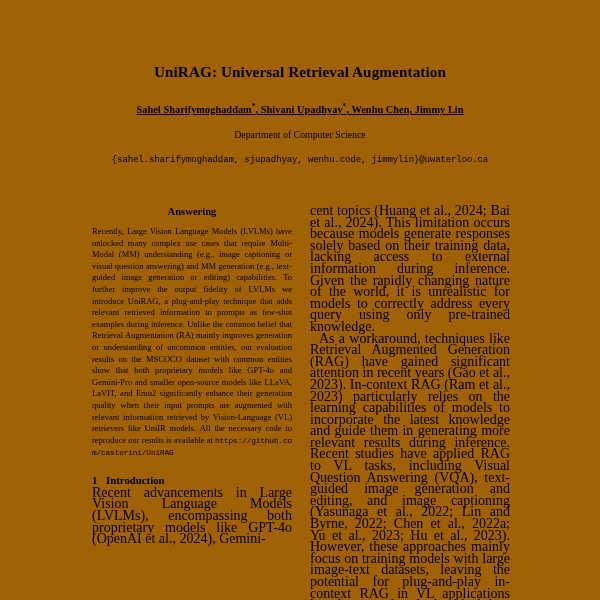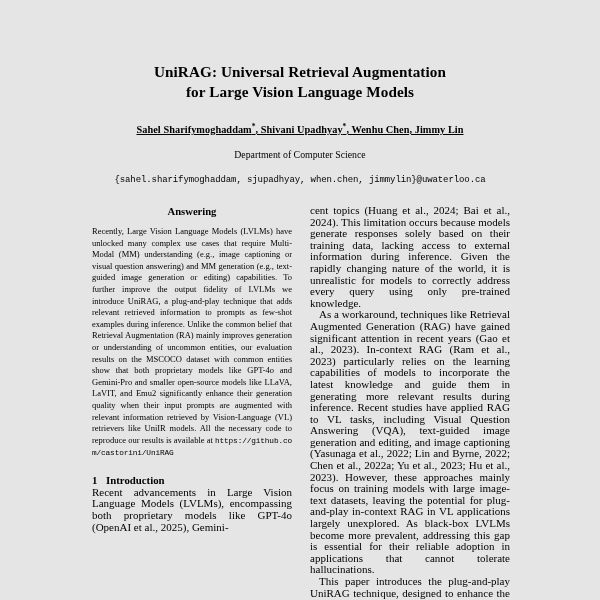--- a/index.html
+++ b/index.html
@@ -12,21 +12,21 @@
     height: 600px;
     overflow: hidden;
     font-family: "Liberation Serif", "DejaVu Serif", serif;
     color: #000000;
     -webkit-font-smoothing: antialiased;
   }
   .page {
     position: relative;
     width: 600px;
     height: 600px;
-    background: #e5e5e5;
+    background: #a16207;
     box-sizing: border-box;
     padding: 0;
   }
   
   .header {
     padding-top: 62px;
     text-align: center;
   }
   .paper-title {
     font-size: 15.2px;
@@ -92,21 +92,21 @@
     line-height: 13px;
     text-align: left;
     margin: 14px 0 0 0;
   }
   .numbered-heading .sec-num {
     display: inline-block;
     min-width: 14px;
   }
   p.para {
     margin: 0;
-    font-size: 11px;
+    font-size: 14px;
     line-height: 11.6px;
     text-align: justify;
     text-justify: inter-word;
     hyphens: manual;
   }
   p.para + p.para {
     text-indent: 9px;
   }
   .abstract-body p.para {
     font-size: 8.5px;
@@ -121,49 +121,48 @@
 </style>
 </head>
 <body>
 
 <div class="page">
 
   <div class="header">
 
     <h1 class="paper-title">
       <span class="title-line">UniRAG: Universal Retrieval Augmentation</span>
-      <span class="title-line">for Large Vision Language Models</span>
     </h1>
 
     <div class="authors">Sahel Sharifymoghaddam<sup>*</sup>, Shivani Upadhyay<sup>*</sup>, Wenhu Chen, Jimmy Lin</div>
 
     <div class="affiliation">
       <span>Department of Computer Science</span>
     </div>
 
-    <div class="emails">{sahel.sharifymoghaddam, sjupadhyay, when.chen, jimmylin}@uwaterloo.ca</div>
+    <div class="emails">{sahel.sharifymoghaddam, sjupadhyay, wenhu.code, jimmylin}@uwaterloo.ca</div>
   </div>
 
   <div class="columns">
 
     <div class="col">
 
       <div class="section-heading">Answering</div>
 
       <div class="abstract-body">
         <p class="para"><span>Recently, Large Vision Language Models (LVLMs) have unlocked many complex use cases that require Multi-Modal (MM) understanding (e.g., image captioning or visual question answering) and MM generation (e.g., text-guided image generation or editing) capabilities. To further improve the output fidelity of LVLMs we introduce UniRAG, a plug-and-play technique that adds relevant retrieved information to prompts as few-shot examples during inference. Unlike the common belief that Retrieval Augmentation (RA) mainly improves generation or understanding of uncommon entities, our evaluation results on the MSCOCO dataset with common entities show that both proprietary models like GPT-4o and Gemini-Pro and smaller open-source models like LLaVA, LaVIT, and Emu2 significantly enhance their generation quality when their input prompts are augmented with relevant information retrieved by Vision-Language (VL) retrievers like UniIR models. All the necessary code to reproduce our results is available at</span>
           <span class="mono-url">https://github.com/castorini/UniRAG</span>
         </p>
       </div>
 
       <div class="numbered-heading">
         <span class="sec-num">1</span><span>Introduction</span>
       </div>
 
-      <p class="para">Recent advancements in Large Vision Language Models (LVLMs), encompassing both proprietary models like GPT-4o (OpenAI et al., 2025), Gemini-</p>
+      <p class="para">Recent advancements in Large Vision Language Models (LVLMs), encompassing both proprietary models like GPT-4o (OpenAI et al., 2024), Gemini-</p>
     </div>
 
     <div class="col">
       <p class="para">cent topics (Huang et al., 2024; Bai et al., 2024). This limitation occurs because models generate responses solely based on their training data, lacking access to external information during inference. Given the rapidly changing nature of the world, it is unrealistic for models to correctly address every query using only pre-trained knowledge.</p>
       <p class="para">As a workaround, techniques like Retrieval Augmented Generation (RAG) have gained significant attention in recent years (Gao et al., 2023). In-context RAG (Ram et al., 2023) particularly relies on the learning capabilities of models to incorporate the latest knowledge and guide them in generating more relevant results during inference. Recent studies have applied RAG to VL tasks, including Visual Question Answering (VQA), text-guided image generation and editing, and image captioning (Yasunaga et al., 2022; Lin and Byrne, 2022; Chen et al., 2022a; Yu et al., 2023; Hu et al., 2023). However, these approaches mainly focus on training models with large image-text datasets, leaving the potential for plug-and-play in-context RAG in VL applications largely unexplored. As black-box LVLMs become more prevalent, addressing this gap is essential for their reliable adoption in applications that cannot tolerate hallucinations.</p>
       <p class="para">This paper introduces the plug-and-play UniRAG technique, designed to enhance the fidelity</p>
     </div>
 
   </div>
 </div>

